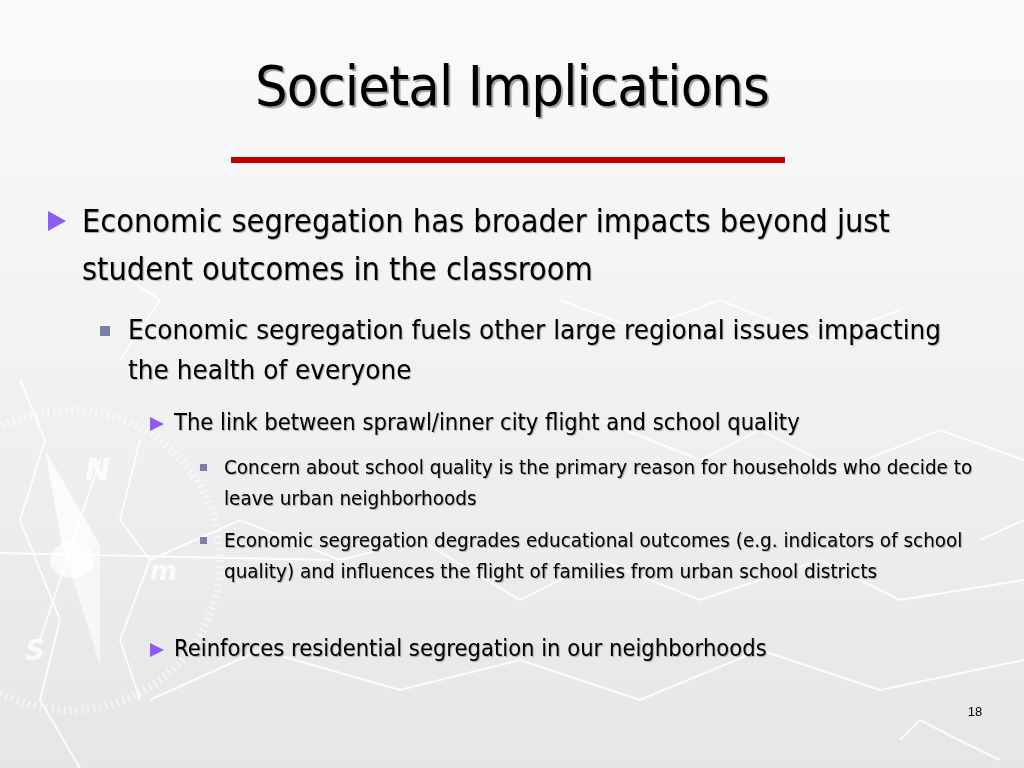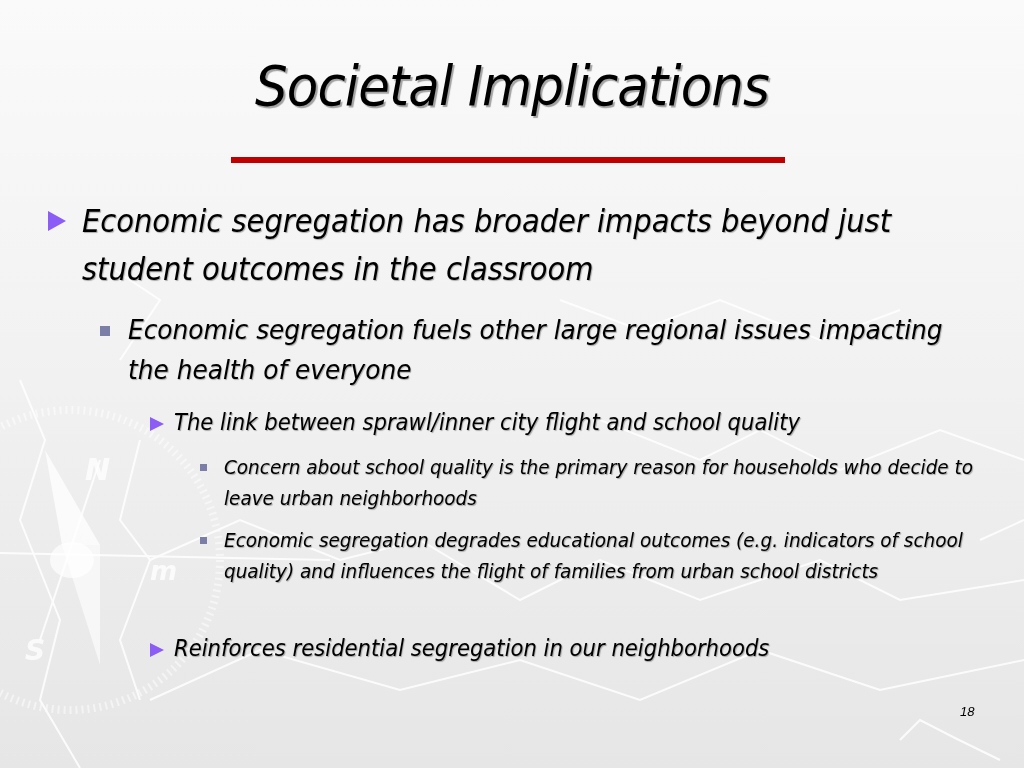--- a/index.html
+++ b/index.html
@@ -3,21 +3,21 @@
 <meta charset="utf-8">
 <style>
   html, body { margin:0; padding:0; }
   body {
     width:1024px; height:768px; overflow:hidden; position:relative;
     background: linear-gradient(180deg, #fafafa 0%, #f2f2f2 45%, #e6e6e6 100%);
     font-family: "DejaVu Sans", sans-serif;
     color:#000;
   }
   .bg-art { position:absolute; left:0; top:0; width:1024px; height:768px; z-index:0; }
-  .slide { position:absolute; left:0; top:0; width:1024px; height:768px; z-index:1;font-style:italic; }
+  .slide { position:absolute; left:0; top:0; width:1024px; height:768px; z-index:1; }
   .title {
     position:absolute; left:0; width:1024px; top:50px; text-align:center;
     font-size:56px; line-height:72px; letter-spacing:-1px; transform:scaleX(0.92);
     text-shadow: 2px 2px 1px rgba(0,0,0,0.35);
   }
   .title-rule {
     position:absolute; left:231px; top:157px; width:554px; height:6px; background:#c00000;
   }
   .bullet { position:absolute; text-shadow: 1px 1px 1px rgba(0,0,0,0.3); }
   .bullet .marker { position:absolute; }
@@ -33,21 +33,21 @@
   .l2 .text { position:absolute; left:30px; top:0; width:890px; font-size:27px; line-height:40px; transform-origin:left top; transform:scaleX(0.92); }
   .l3a { left:150px; top:405px; }
   .l3b { left:150px; top:631px; }
   .l3 .marker { left:0; top:12px; border-width:7px 0 7px 14px; }
   .l3 .text { position:absolute; left:24px; top:0; width:800px; font-size:23px; line-height:34px; white-space:nowrap; transform-origin:left top; transform:scaleX(0.92); }
   .l4a { left:198px; top:452px; }
   .l4b { left:198px; top:525px; }
   .l4 .marker { left:2px; top:12px; width:7px; height:7px; }
   .l4 .text { position:absolute; left:26px; top:0; width:820px; font-size:20px; line-height:31px; transform-origin:left top; transform:scaleX(0.92); }
   .page-num {
-    position:absolute; left:960px; top:704px; width:30px; text-align:left;
+    position:absolute; left:960px; top:704px; width:30px; text-align:center;
     font-family: "Liberation Sans", sans-serif; font-size:13px; color:#000;
   }
 </style>
 </head>
 <body>
 
 <svg class="bg-art" viewBox="0 0 1024 768" xmlns="http://www.w3.org/2000/svg">
   <g fill="none" stroke="#ffffff" stroke-width="2" opacity="0.85">
     <circle cx="70" cy="560" r="150" stroke-dasharray="2 4" stroke-width="8" opacity="0.6"></circle>
     <line x1="0" y1="553" x2="330" y2="560"></line>

